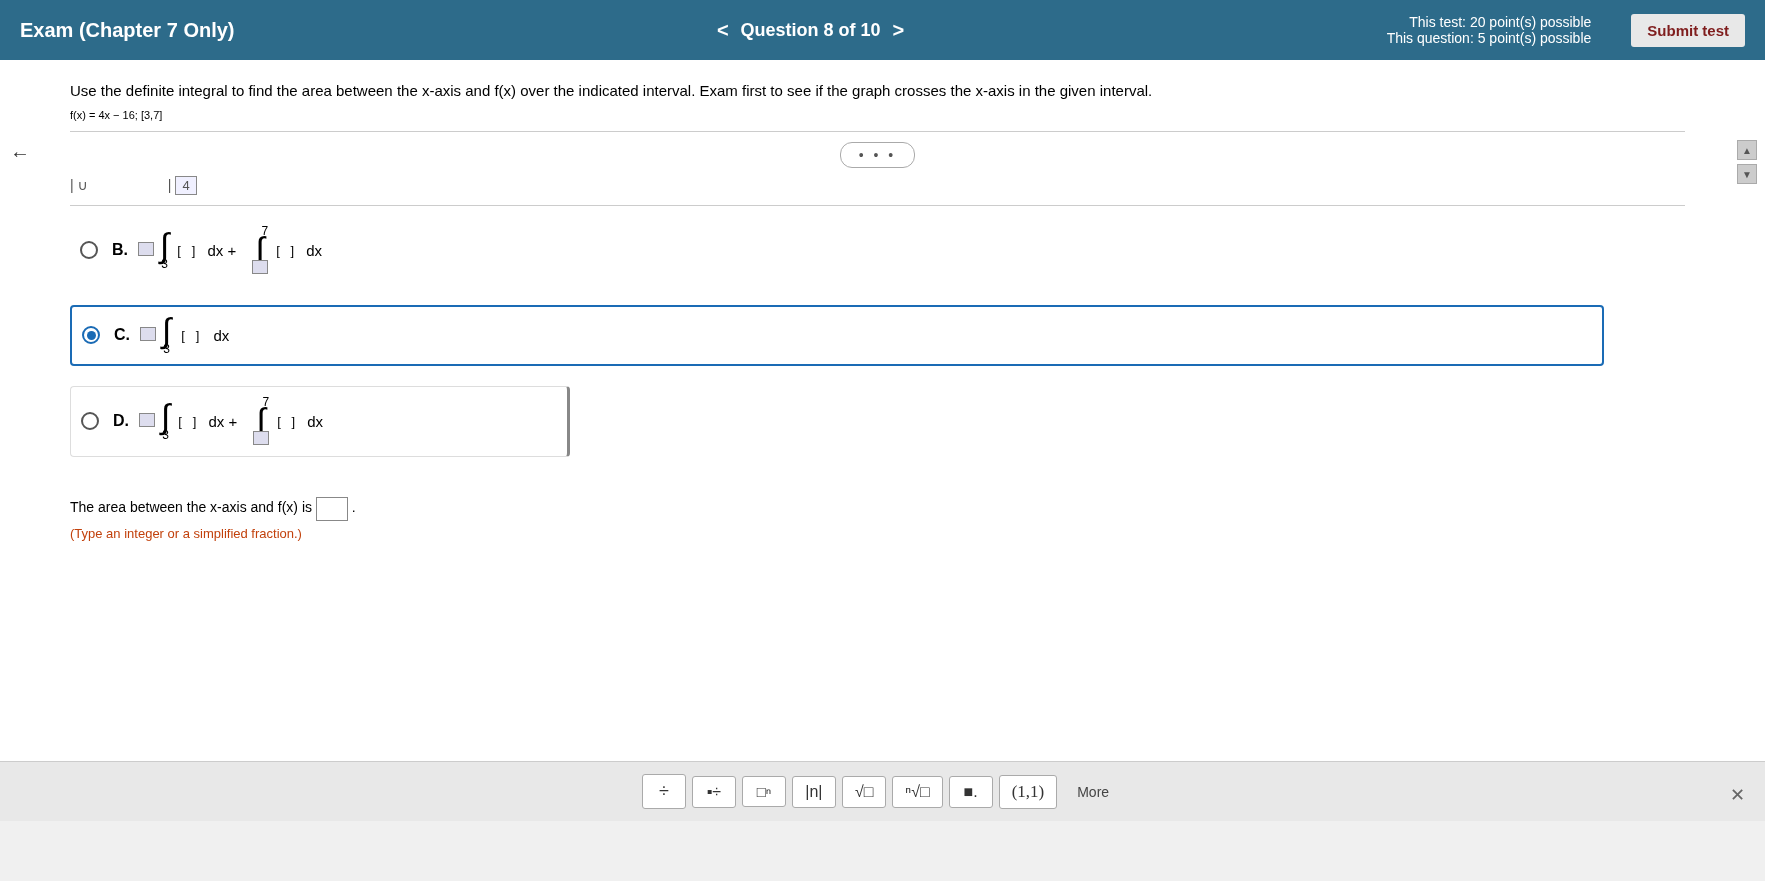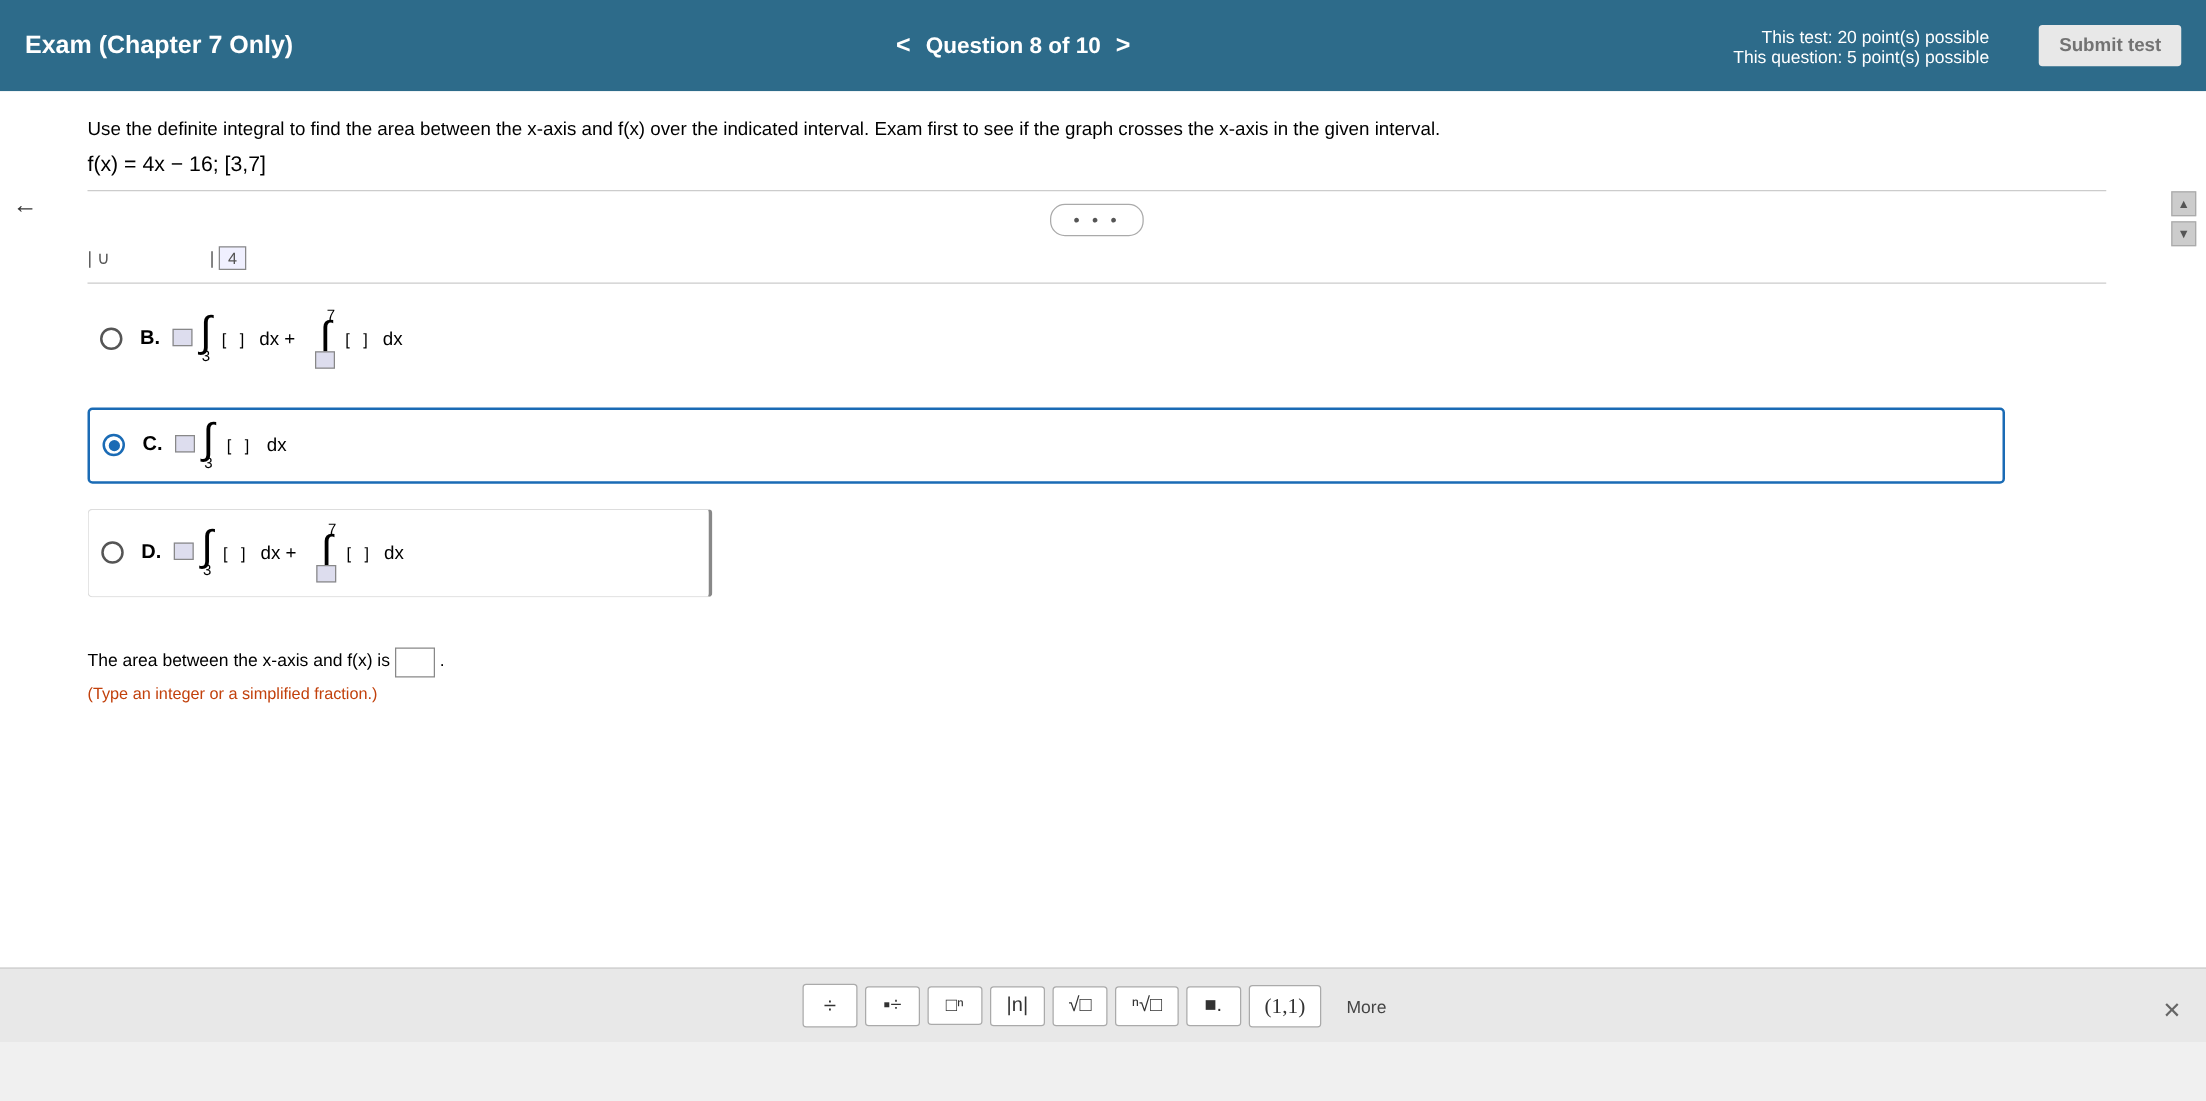--- a/index.html
+++ b/index.html
@@ -6,21 +6,21 @@
     body { font-family: Arial, sans-serif; background: #f0f0f0; width: 1765px; height: 881px; overflow: hidden; position: relative; }
 
     
     .header {
       background: #2d6b8a;
       color: white;
       display: flex;
       align-items: center;
       justify-content: space-between;
       padding: 8px 20px;
-      height: 73px;
+      height: 60px;
     }
     .header-title {
       font-size: 20px;
       font-weight: bold;
       color: white;
     }
     .header-nav {
       display: flex;
       align-items: center;
       gap: 12px;
@@ -33,21 +33,21 @@
       display: flex;
       align-items: center;
       gap: 40px;
     }
     .test-info {
       text-align: right;
       font-size: 14px;
     }
     .submit-btn {
       background: #e8e8e8;
-      color: #737373;
+      color: #7f1d1d;
       border: none;
       padding: 8px 16px;
       font-size: 15px;
       font-weight: bold;
       cursor: pointer;
       border-radius: 3px;
     }
 
     
     .back-area {
@@ -66,21 +66,21 @@
       position: relative;
     }
 
     .question-text {
       font-size: 15px;
       margin-bottom: 6px;
       line-height: 1.5;
     }
 
     .question-sub {
-      font-size: 17px;
+      font-size: 11px;
       margin-bottom: 7px;
     }
 
     .divider {
       border: none;
       border-top: 1px solid #ccc;
       margin: 10px 0;
       width: 100%;
     }
 

